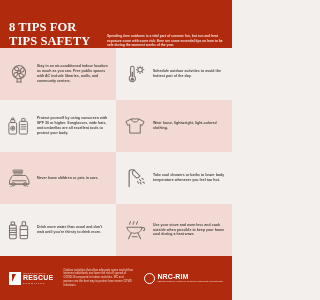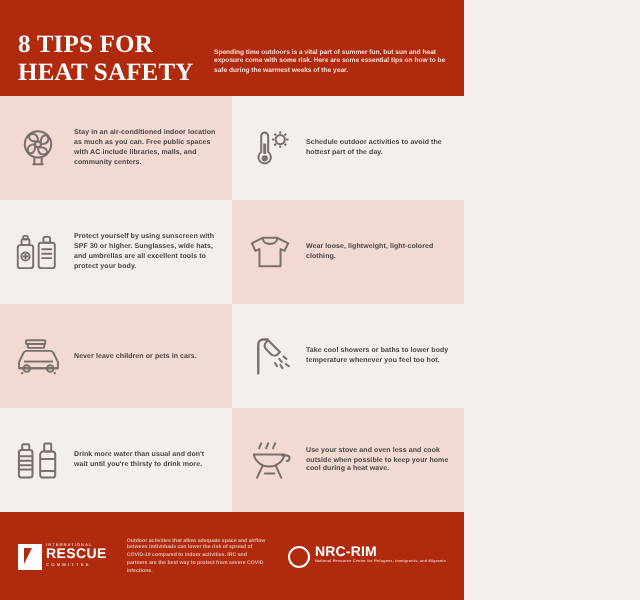--- a/index.html
+++ b/index.html
@@ -9,21 +9,21 @@
     background:#F2EFEC;
     overflow:hidden;
   }
   .page { width:232px; height:300px; position:relative; display:flex; flex-direction:column; }
 
   
   .header {
     background:#B02A0E;
     height:48px;
     display:flex;
-    align-items:center;
+    align-items:flex-end;
     padding:11px 9px 0 9px;
     flex:0 0 auto;
   }
   .title {
     font-family:"Liberation Serif", serif;
     color:#FFFFFF;
     font-size:12.5px;
     line-height:13.5px;
     font-weight:700;
     letter-spacing:.1px;
@@ -116,21 +116,21 @@
   .nrc-sub { font-size:1.9px; color:#EFC6BA; font-weight:700; line-height:2.6px; letter-spacing:.1px; }
 </style>
 </head>
 <body>
 
 <div class="page">
 
   <div class="header">
     <div class="title">
       <div>8 TIPS FOR</div>
-      <div>HEAT SAFETY</div>
+      <div>TIPS SAFETY</div>
     </div>
     <div class="intro">Spending time outdoors is a vital part of summer fun, but sun and heat exposure come with some risk. Here are some essential tips on how to be safe during the warmest weeks of the year.</div>
   </div>
 
   <div class="grid">
 
     <div class="cell pink">
       <div class="ic">
         <svg width="22" height="22" viewBox="0 0 24 24" fill="none" stroke="#7A6F6B" stroke-width="1.1">
           <circle cx="12" cy="10" r="7.2"></circle>

